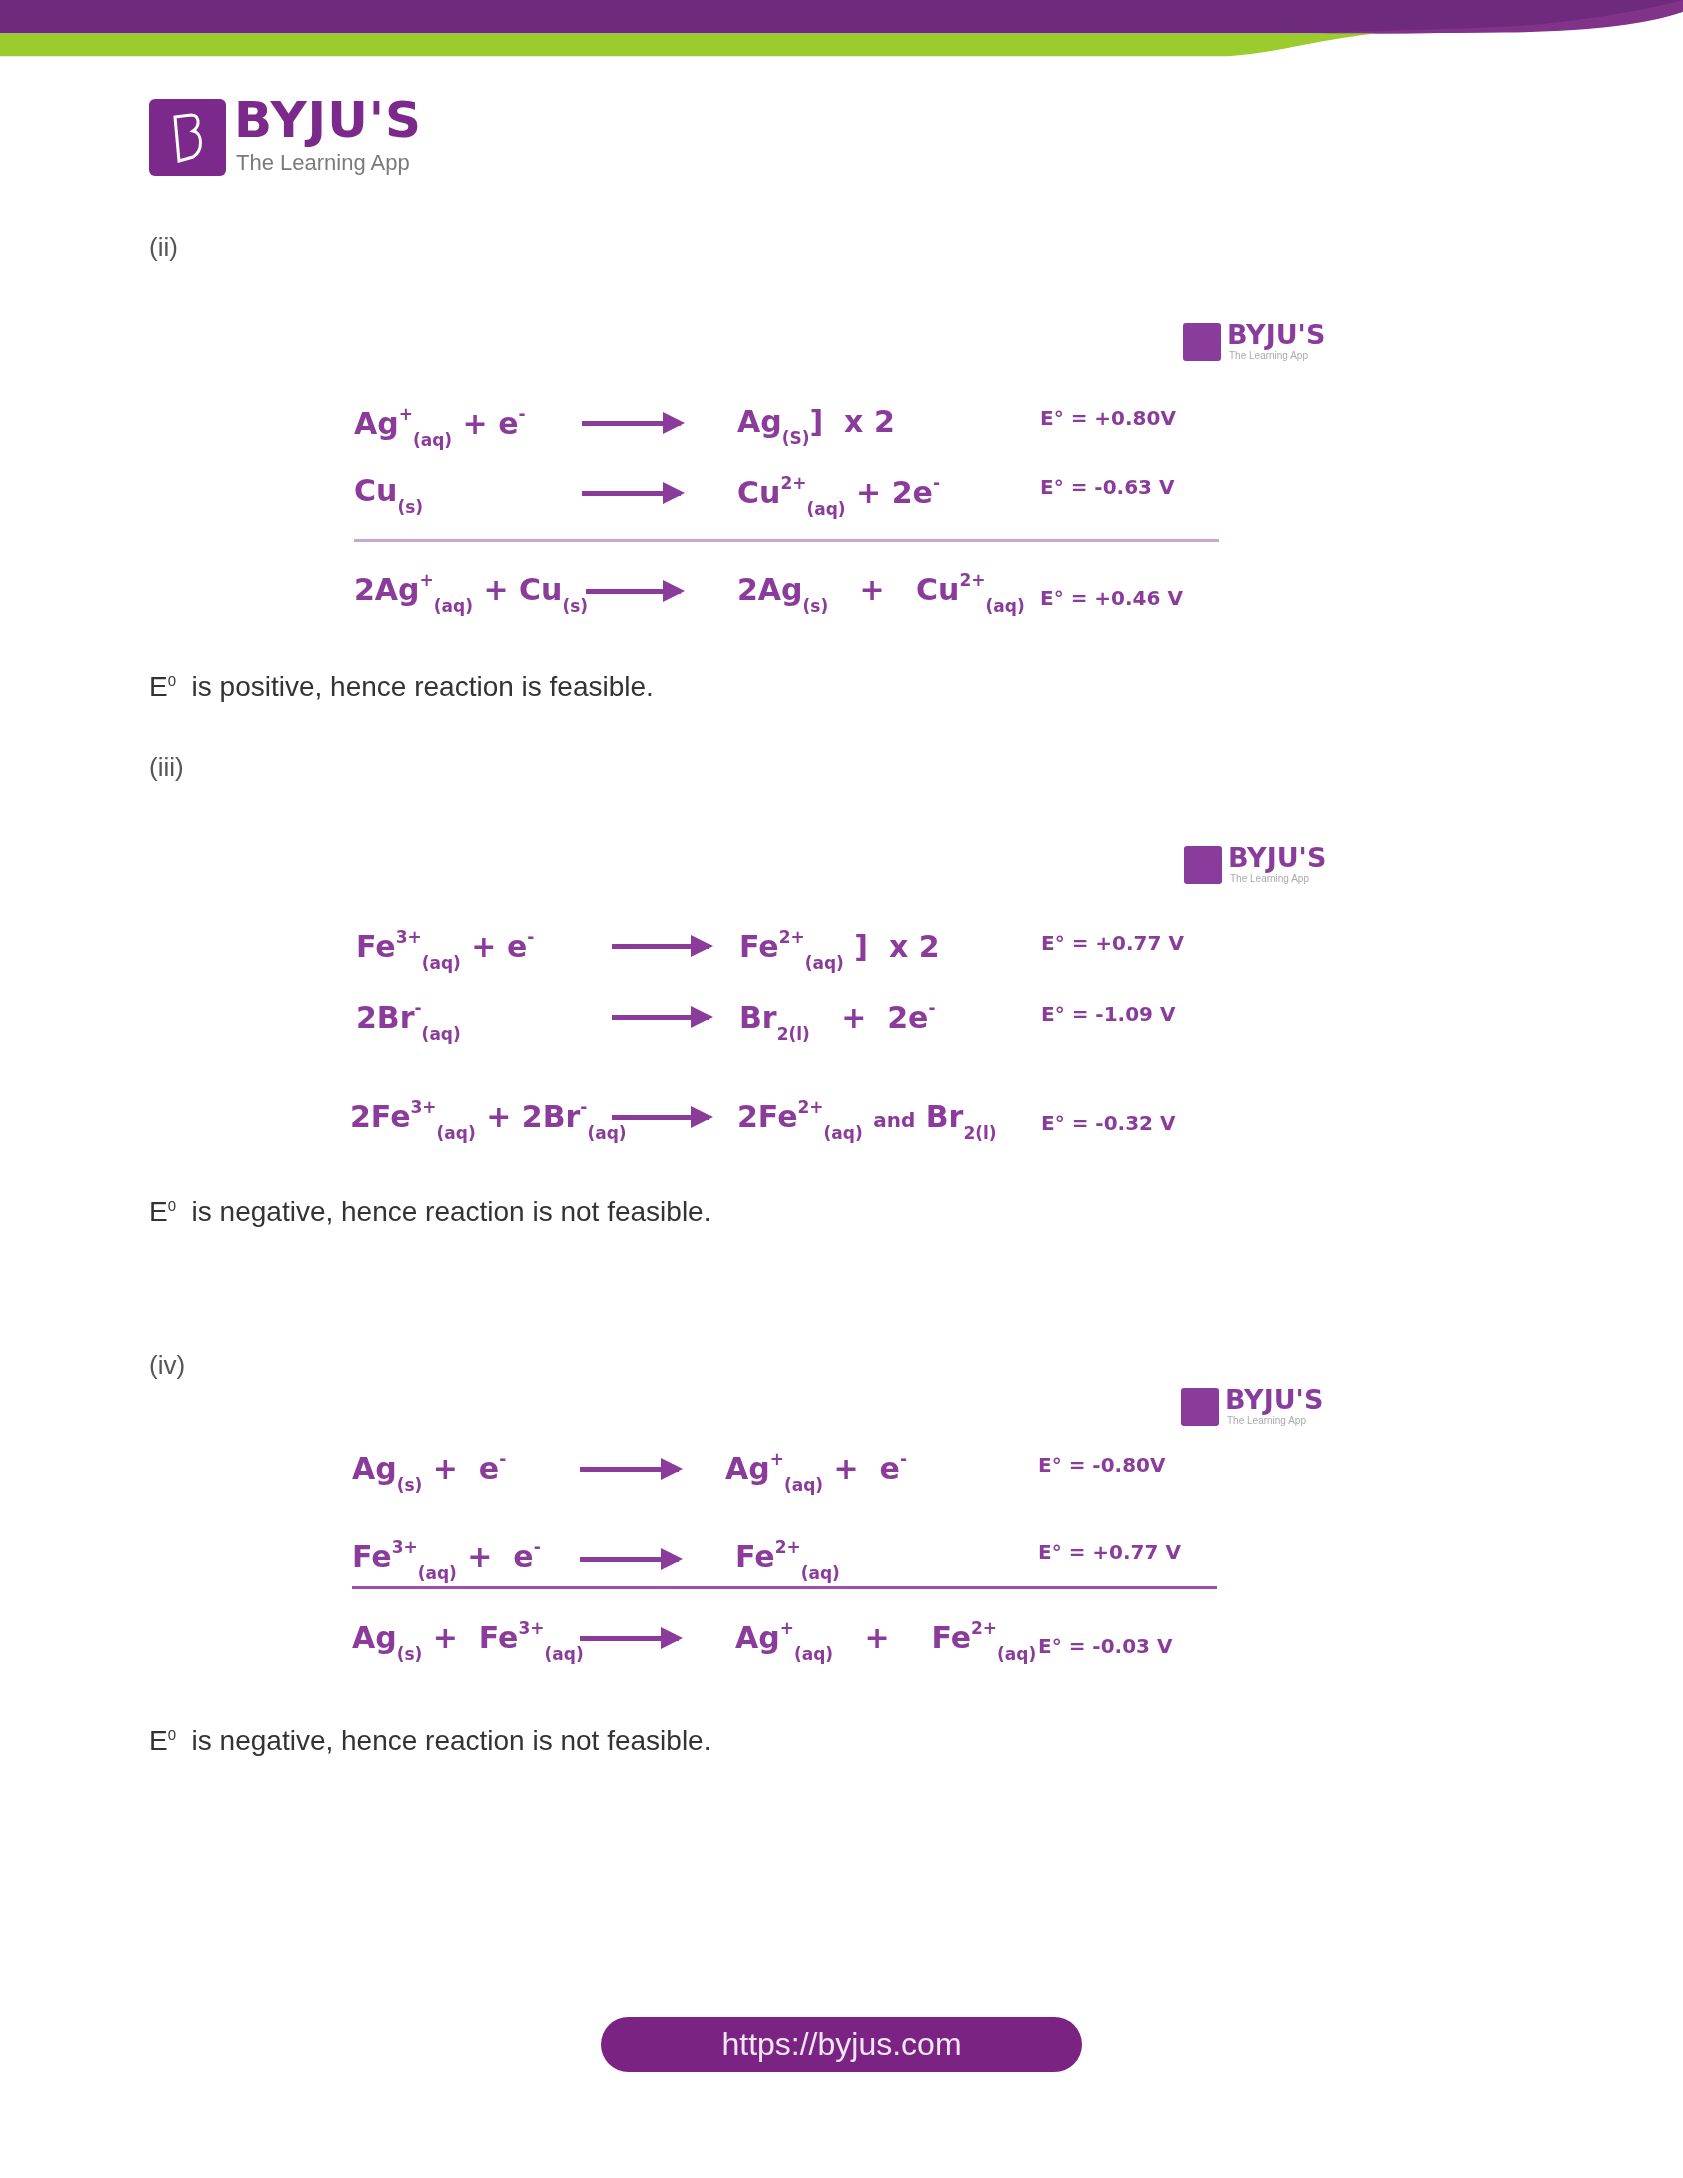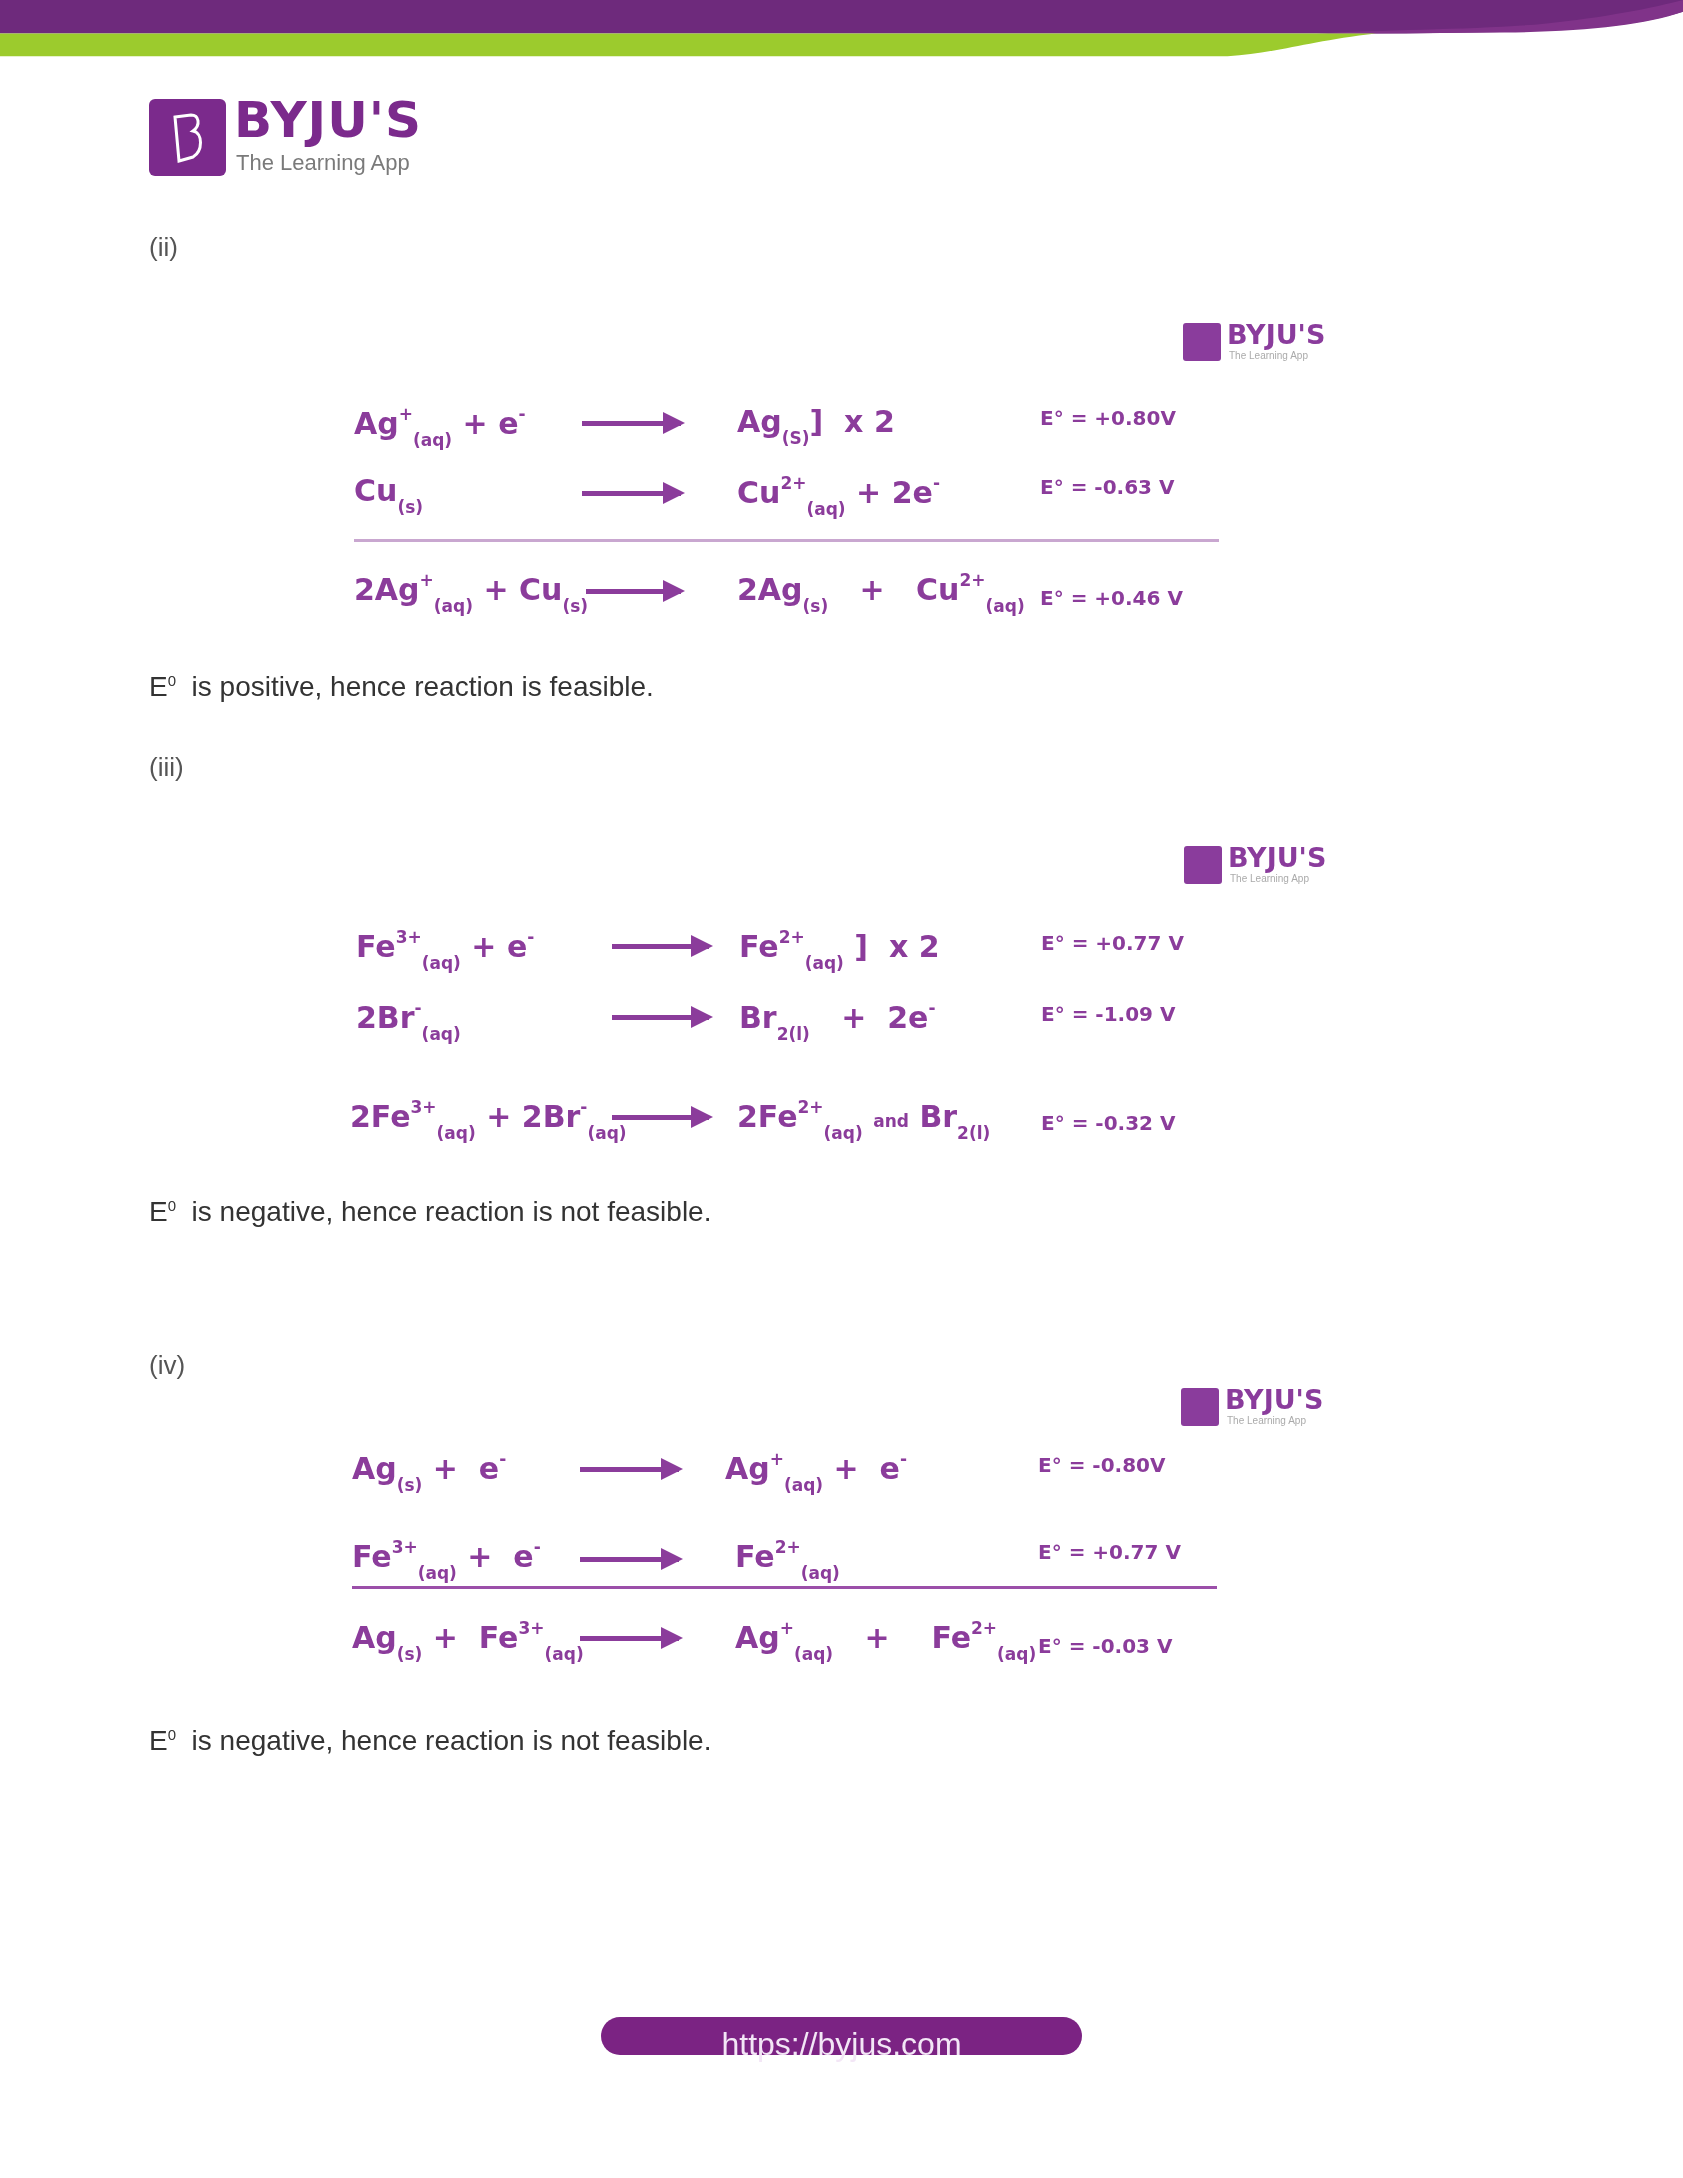--- a/index.html
+++ b/index.html
@@ -23,21 +23,21 @@
   .eq sub, .eq sup { font-size:17px; }
   .eq sub { vertical-align:-12px; }
   .eq sup { vertical-align:14px; }
   .arrow { position:absolute; height:5px; background:#8b3c9b; }
   .arrow::after { content:""; position:absolute; right:-4px; top:-9px; border-left:22px solid #8b3c9b; border-top:11px solid transparent; border-bottom:11px solid transparent; }
   .rule { position:absolute; height:3px; background:#c9a7d0; }
   .rule.dark { background:#9b4fa9; }
   .ev { position:absolute; font-family:"DejaVu Sans", sans-serif; font-weight:bold; font-size:20px; color:#8b3c9b; white-space:nowrap; }
   .note { position:absolute; left:149px; font-size:28px; color:#333; }
   .note sup { font-size:15px; vertical-align:10px; }
-  .footer-pill { position:absolute; left:601px; top:2017px; width:481px; height:38px; background:#7b2383; border-radius:28px;
+  .footer-pill { position:absolute; left:601px; top:2017px; width:481px; height:55px; background:#7b2383; border-radius:28px;
                  color:#f3e6f6; font-size:32px; text-align:center; line-height:55px; }
 </style>
 </head>
 <body>
 
 <svg class="banner" viewBox="0 0 1700 70" preserveAspectRatio="none">
   <path d="M0 0 H1700 V12 C1640 30 1580 32 1420 34 L1380 34 C1340 34 1300 34 0 34 Z" fill="#6e2a7c"></path>
   <path d="M1330 34 C1400 30 1500 30 1560 24 C1620 18 1670 8 1700 0 V12 C1660 26 1600 32 1520 33 L1380 34 Z" fill="#803389"></path>
   <path d="M0 34 H1390 C1320 42 1290 54 1240 57 H0 Z" fill="#9ccb2d"></path>
 </svg>
@@ -95,21 +95,21 @@
 <div class="eq" style="left:739px; top:927px">Fe<sup>2+</sup><sub>(aq)</sub> ]&nbsp; x 2</div>
 <div class="ev" style="left:1041px; top:931px">E° = +0.77 V</div>
 
 <div class="eq" style="left:356px; top:998px">2Br<sup>-</sup><sub>(aq)</sub></div>
 <div class="arrow" style="left:612px; top:1015px; width:97px"></div>
 <div class="eq" style="left:739px; top:998px">Br<sub>2(l)</sub>&nbsp;&nbsp; + &nbsp;2e<sup>-</sup></div>
 <div class="ev" style="left:1041px; top:1002px">E° = -1.09 V</div>
 
 <div class="eq" style="left:350px; top:1097px">2Fe<sup>3+</sup><sub>(aq)</sub> + 2Br<sup>-</sup><sub>(aq)</sub></div>
 <div class="arrow" style="left:612px; top:1115px; width:97px"></div>
-<div class="eq" style="left:737px; top:1097px">2Fe<sup>2+</sup><sub>(aq)</sub> <span style="font-size:17px">and</span> Br<sub>2(l)</sub></div>
+<div class="eq" style="left:737px; top:1097px">2Fe<sup>2+</sup><sub>(aq)</sub> <span style="font-size:20px">and</span> Br<sub>2(l)</sub></div>
 <div class="ev" style="left:1041px; top:1111px">E° = -0.32 V</div>
 
 <div class="note" style="top:1196px">
   <span>E</span><sup>0</sup>&nbsp; <span>is negative, hence reaction is not feasible.</span>
 </div>
 
 <div class="part-label" style="top:1350px">(iv)</div>
 <div class="wm" style="left:1181px; top:1384px">
   <div class="wm-box"></div>
   <span class="wm-word">BYJU'S</span>

